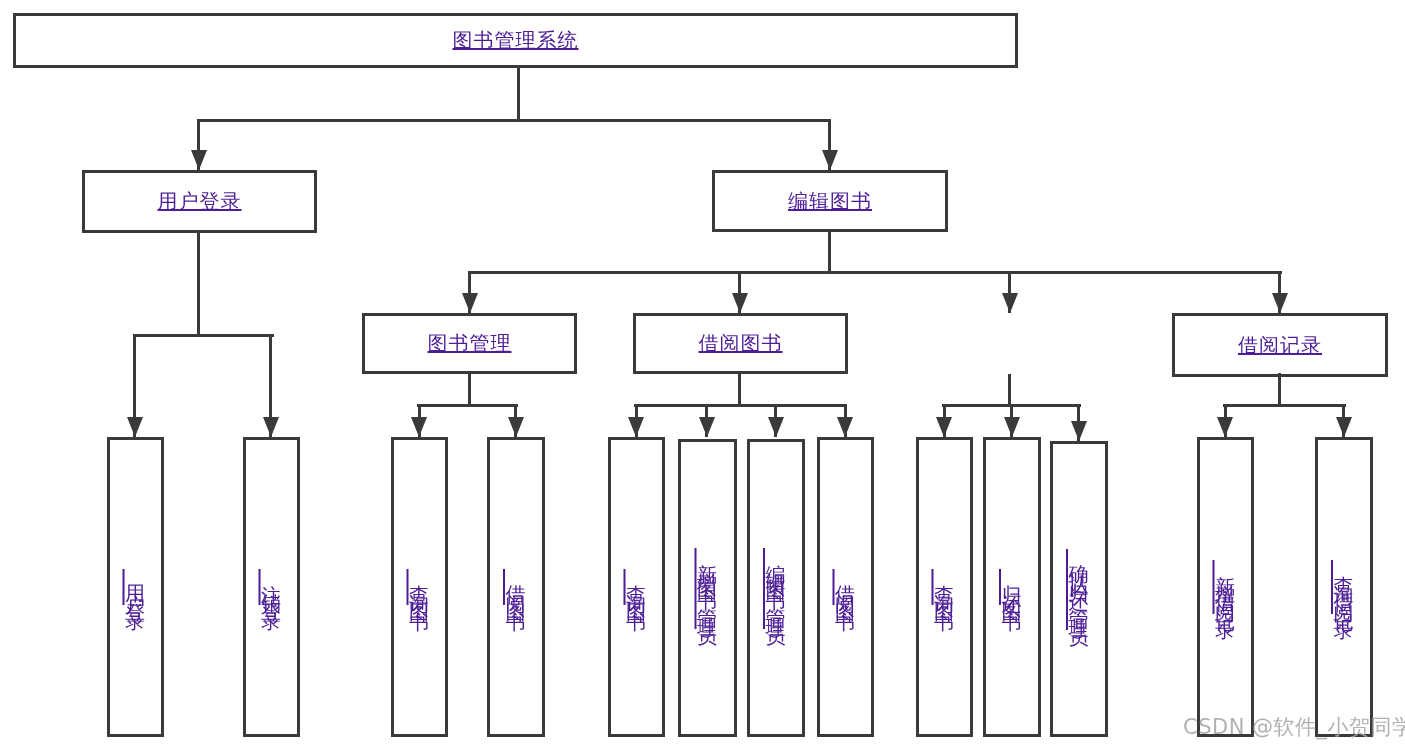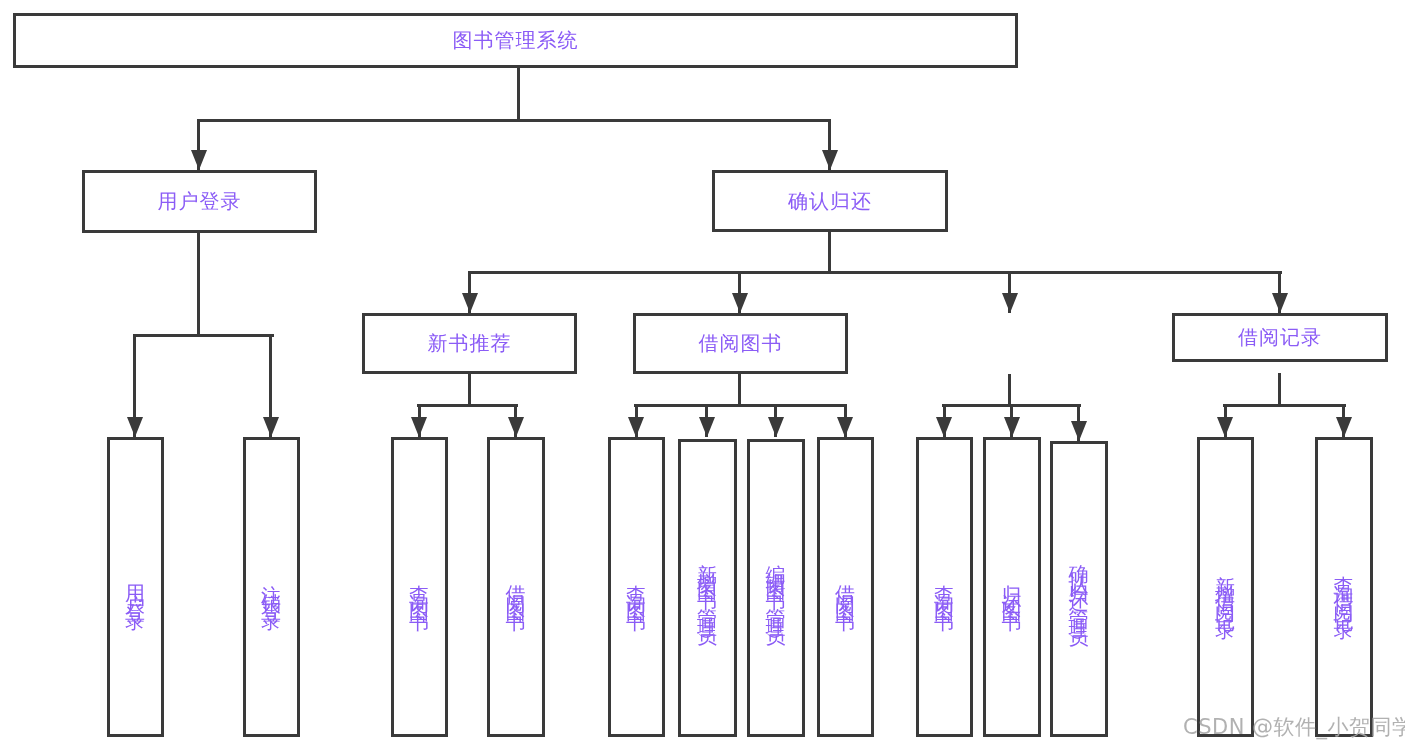--- a/index.html
+++ b/index.html
@@ -11,21 +11,22 @@
     overflow:hidden;
   }
   .box{
     position:absolute;
     box-sizing:border-box;
     border:3px solid #3a3a3a;
     background:#ffffff;
     display:flex;
     align-items:center;
     justify-content:center;
-    color:#8b5cf6;
+    color:#4c1d95;
+    text-decoration:underline;
   }
   .box.h span{
     font-size:20px;
     letter-spacing:1px;
     white-space:nowrap;
   }
   .box.v span{
     writing-mode:vertical-rl;
     text-orientation:mixed;
     font-size:20px;
@@ -56,30 +57,30 @@
 <div id="stage">
 
   <div class="box h" style="left:13px;top:13px;width:1005px;height:55px;">
     <span>图书管理系统</span>
   </div>
 
   <div class="box h" style="left:82px;top:170px;width:235px;height:63px;">
     <span>用户登录</span>
   </div>
   <div class="box h" style="left:712px;top:170px;width:236px;height:62px;">
-    <span>确认归还</span>
+    <span>编辑图书</span>
   </div>
 
   <div class="box h" style="left:362px;top:313px;width:215px;height:61px;">
-    <span>新书推荐</span>
+    <span>图书管理</span>
   </div>
   <div class="box h" style="left:633px;top:313px;width:215px;height:61px;">
     <span>借阅图书</span>
   </div>
-  <div class="box h" style="left:1172px;top:313px;width:216px;height:49px;">
+  <div class="box h" style="left:1172px;top:313px;width:216px;height:64px;">
     <span>借阅记录</span>
   </div>
 
   <div class="box v" style="left:107px;top:437px;width:57px;height:300px;">
     <span>用户登录</span>
   </div>
   <div class="box v" style="left:243px;top:437px;width:57px;height:300px;">
     <span>注销登录</span>
   </div>
 

